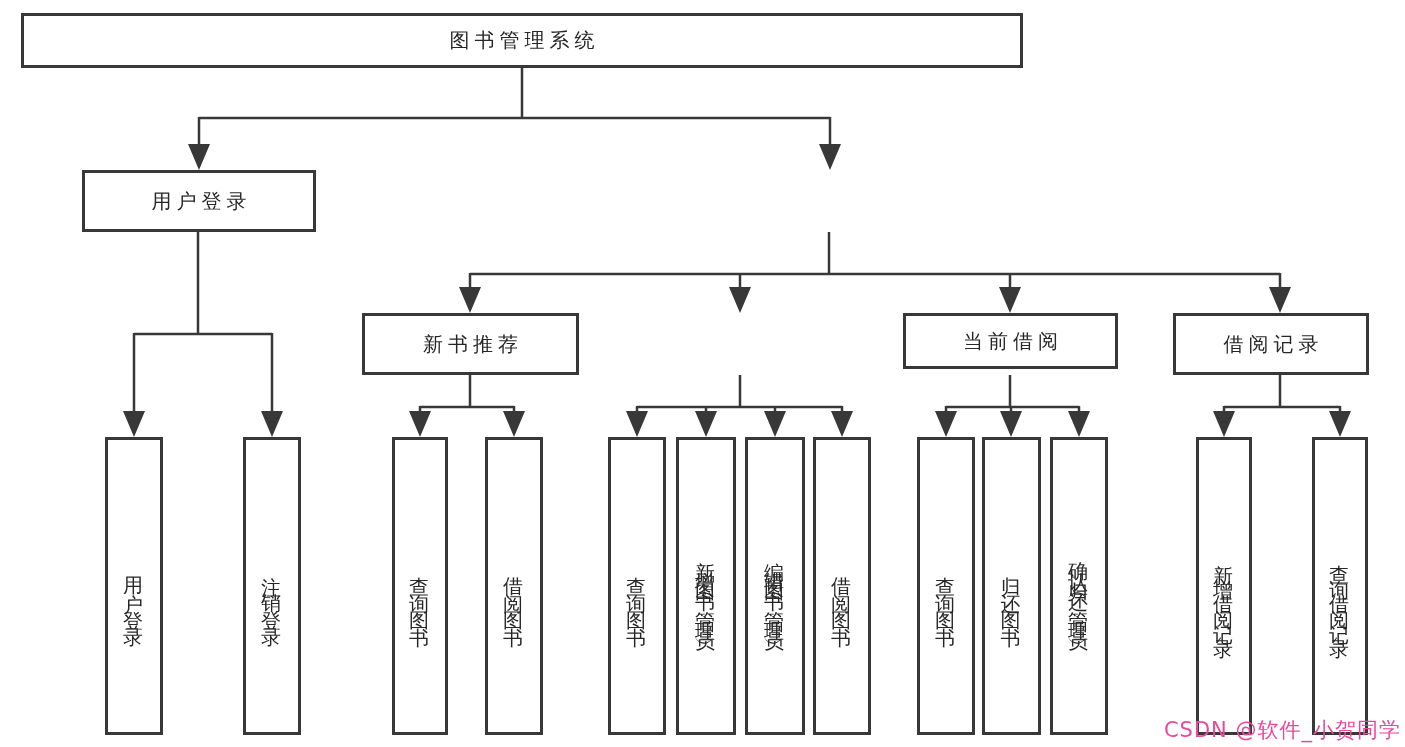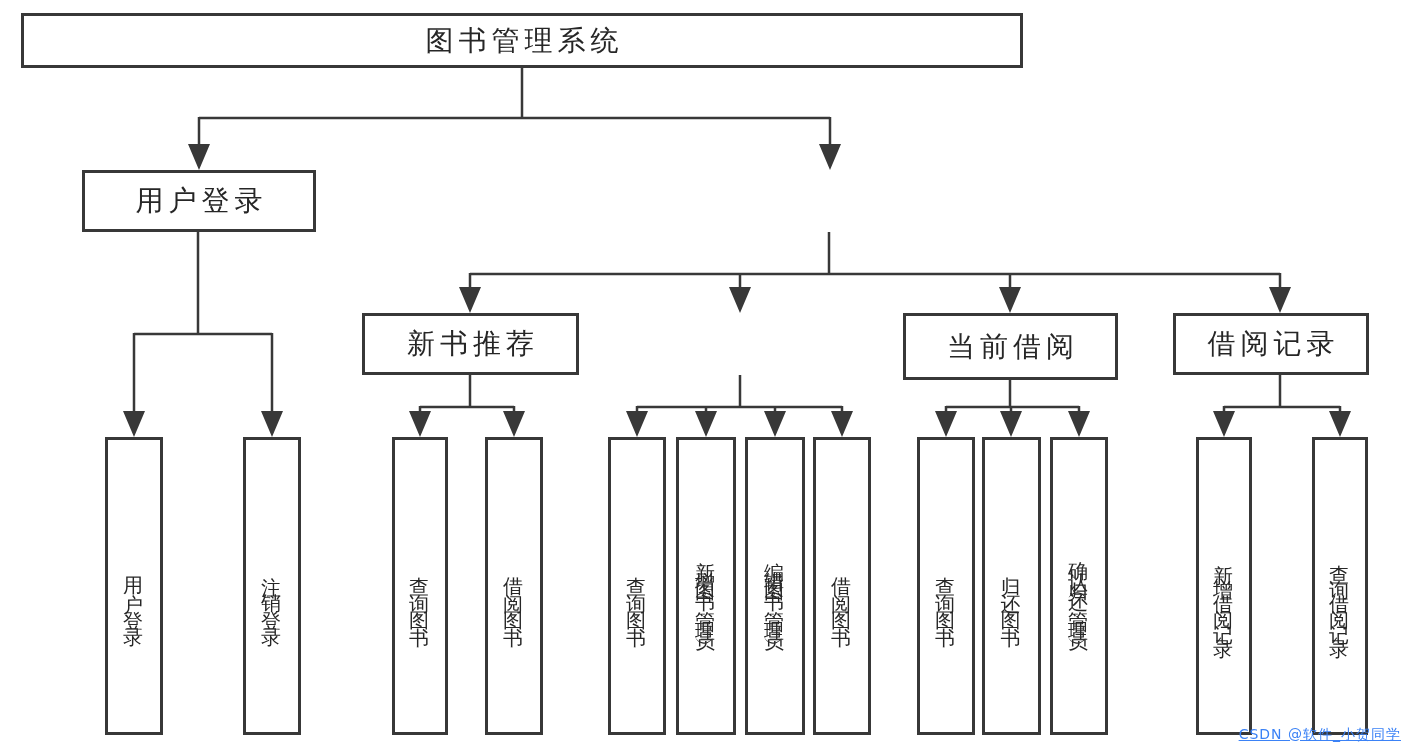--- a/index.html
+++ b/index.html
@@ -5,28 +5,28 @@
   html,body{margin:0;padding:0;background:#fff;}
   .canvas{
     position:relative;width:1405px;height:747px;background:#ffffff;overflow:hidden;
     font-family:"DejaVu Sans","Liberation Sans",sans-serif;color:#262626;
   }
   .wires{position:absolute;left:0;top:0;width:1405px;height:747px;}
   .box{
     position:absolute;background:#ffffff;border:3px solid #383838;box-sizing:border-box;
     display:flex;align-items:center;justify-content:center;
   }
-  .box.h .lbl{font-size:28px;letter-spacing:5px;margin-right:-5px;white-space:nowrap;}
+  .box.h .lbl{font-size:20px;letter-spacing:5px;margin-right:-5px;white-space:nowrap;}
   .box.v .lbl{writing-mode:vertical-rl;text-orientation:mixed;font-size:20px;white-space:nowrap;}
   .lbl.vt4{letter-spacing:17px;margin-bottom:-17px;}
   .lbl.vt6{letter-spacing:15px;margin-bottom:-15px;}
   .lbl.vt9{letter-spacing:10px;margin-bottom:-10px;}
   .watermark{
     position:absolute;right:4px;bottom:3px;z-index:5;
-    font-size:14px;letter-spacing:1px;color:#3b82f6;white-space:nowrap;text-decoration:underline;
+    font-size:21px;letter-spacing:1px;color:#ec4899;white-space:nowrap;
   }
 </style>
 </head>
 <body>
 
 <div class="canvas">
 
   <svg class="wires" viewBox="0 0 1405 747" xmlns="http://www.w3.org/2000/svg">
     <path fill="none" stroke="#383838" stroke-width="2.5" d="M522 68 V118 M199 118 H830 M199 117 V146 M830 117 V146
              M198 232 V334 M134 334 H272 M134 333 V413 M272 333 V413
@@ -60,21 +60,21 @@
     <span class="lbl">图书管理系统</span>
   </div>
 
   <div class="box h" style="left:82px;top:170px;width:234px;height:62px">
     <span class="lbl">用户登录</span>
   </div>
 
   <div class="box h" style="left:362px;top:313px;width:217px;height:62px">
     <span class="lbl">新书推荐</span>
   </div>
-  <div class="box h" style="left:903px;top:313px;width:215px;height:67px">
+  <div class="box h" style="left:903px;top:313px;width:215px;height:56px">
     <span class="lbl">当前借阅</span>
   </div>
   <div class="box h" style="left:1173px;top:313px;width:196px;height:62px">
     <span class="lbl">借阅记录</span>
   </div>
 
   <div class="box v" style="left:105px;top:437px;width:58px;height:298px">
     <span class="lbl vt4">用户登录</span>
   </div>
   <div class="box v" style="left:243px;top:437px;width:58px;height:298px">

